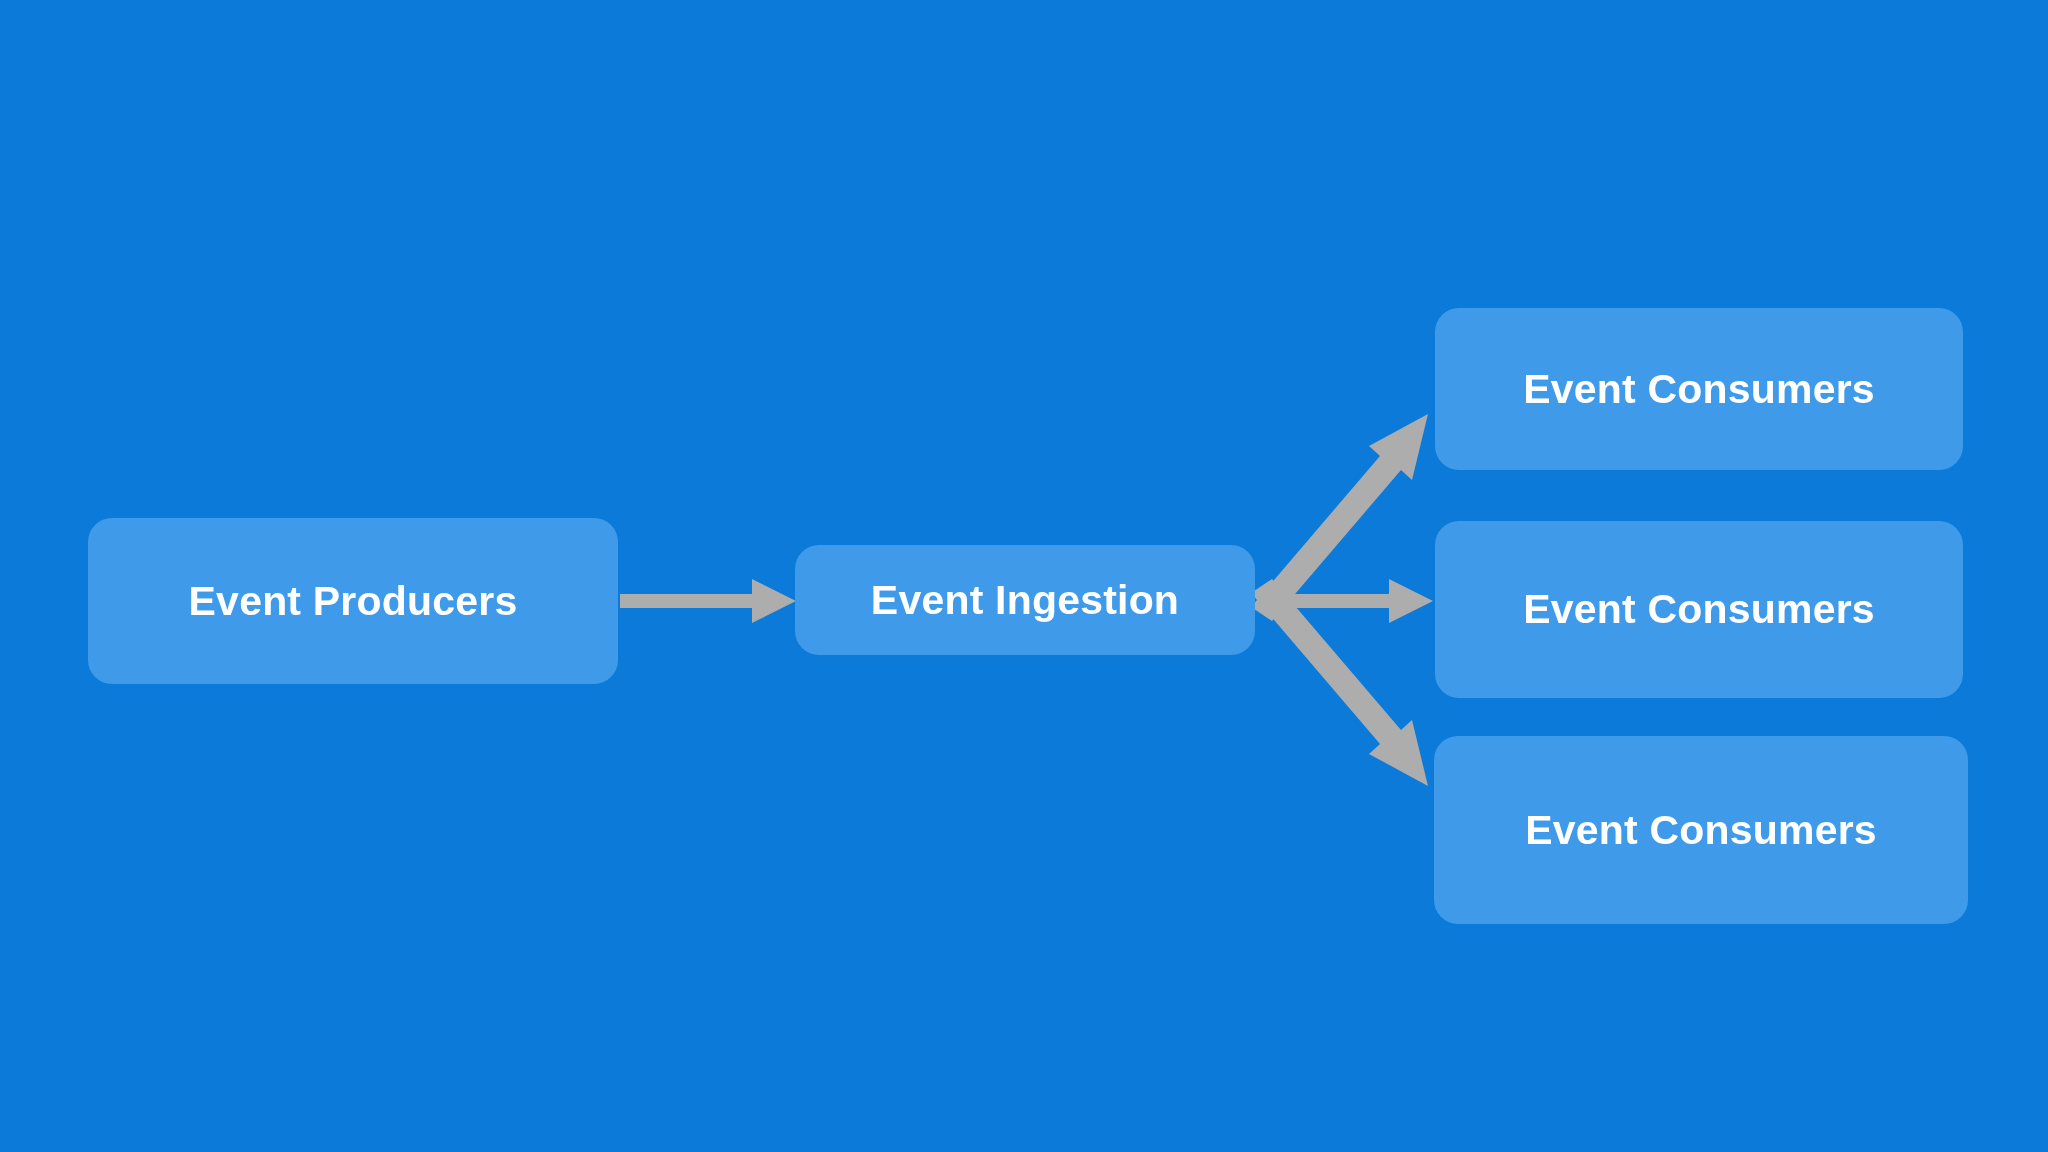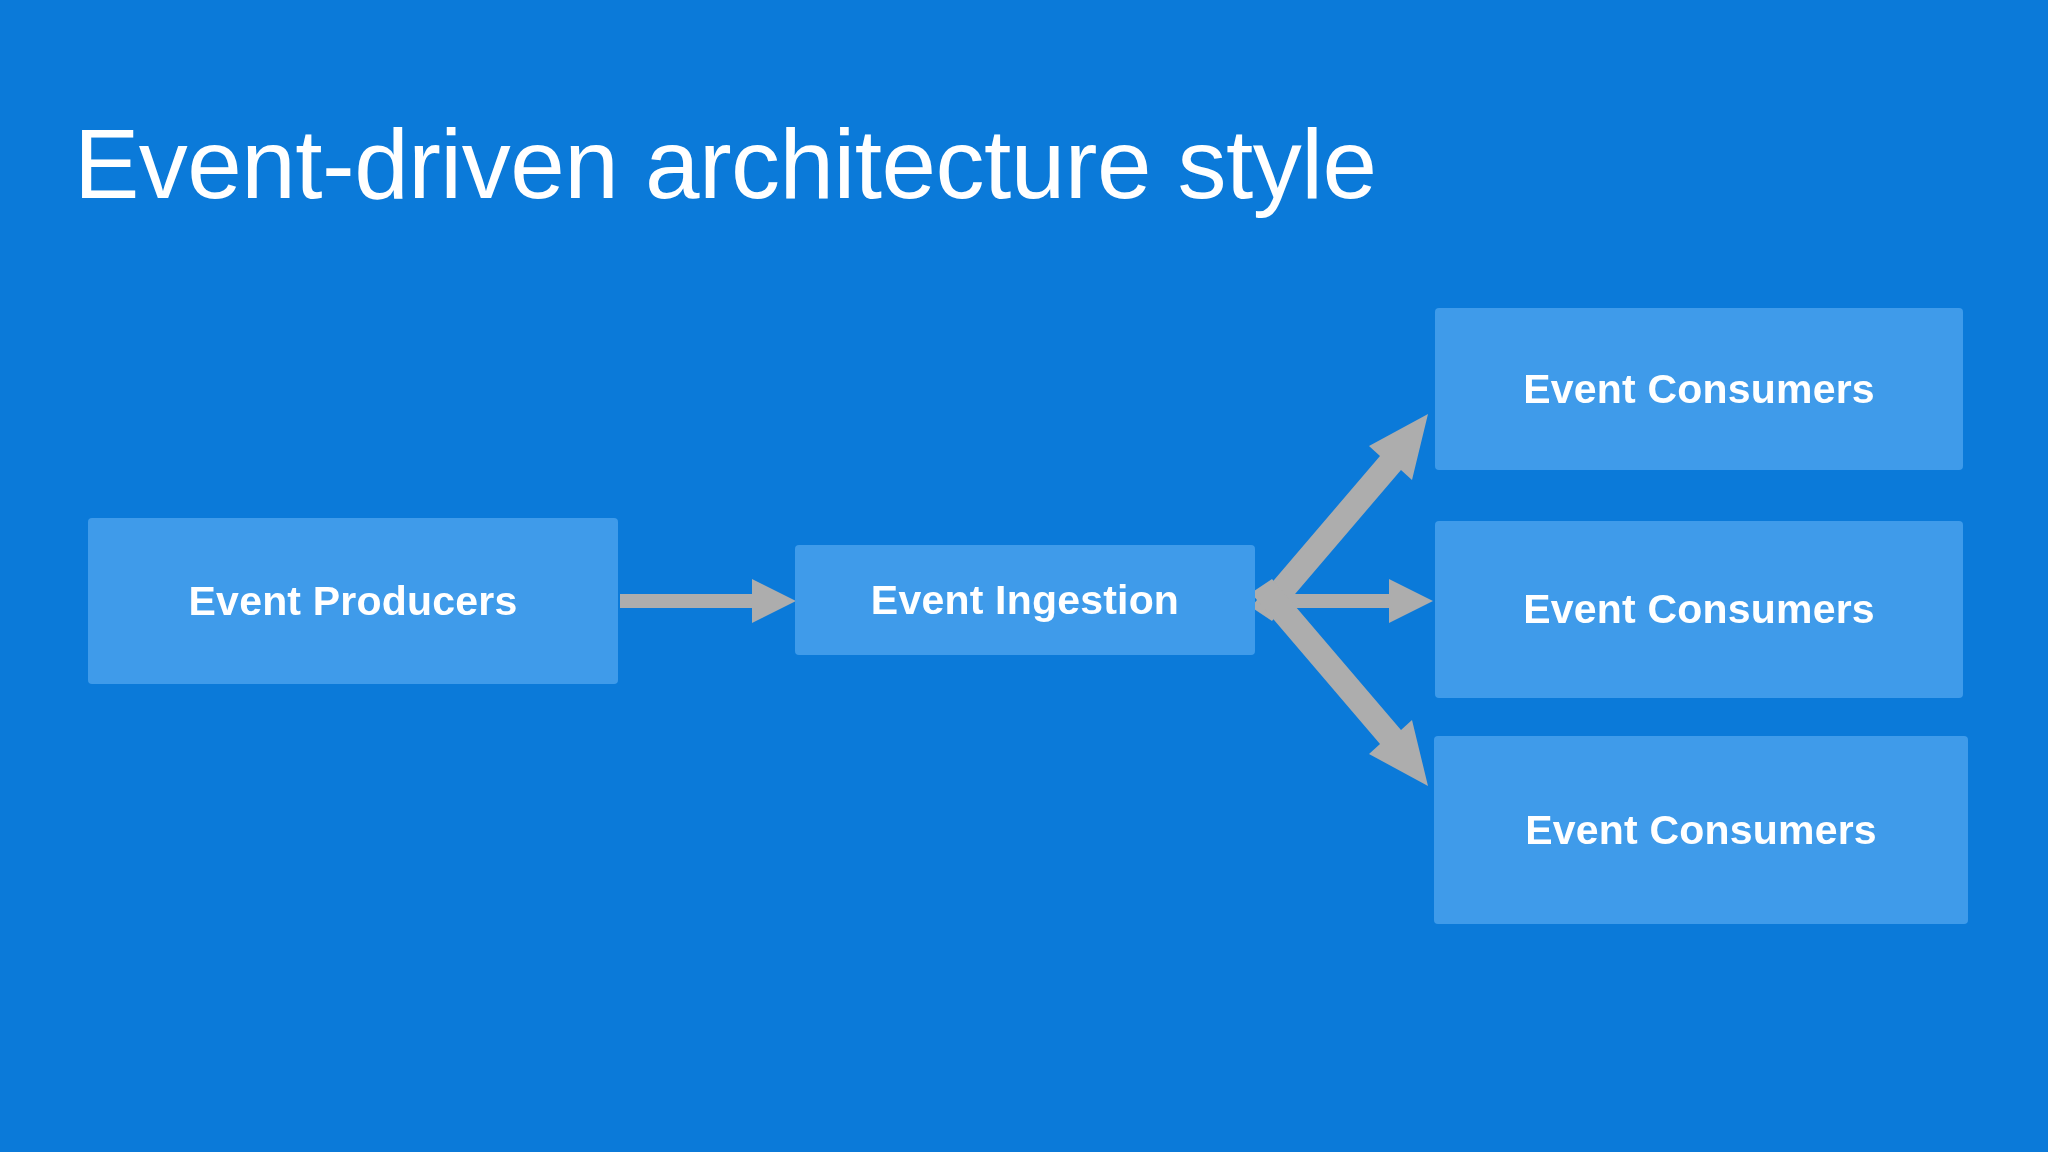--- a/index.html
+++ b/index.html
@@ -47,21 +47,21 @@
     width: 2048px;
     height: 1152px;
     pointer-events: none;
   }
 
   
   .node {
     position: absolute;
     box-sizing: border-box;
     background: #3f9bea;
-    border-radius: 4px;
+    border-radius: 24px;
     display: flex;
     align-items: center;
     justify-content: center;
     text-align: center;
     color: #ffffff;
     font-size: 41px;
     font-weight: bold;
     letter-spacing: 0.2px;
     padding: 0 12px;
   }
@@ -74,21 +74,20 @@
   #node-ingestion   { left: 795px;  top: 545px; width: 460px; height: 110px; }
   #node-consumer-1  { left: 1435px; top: 308px; width: 528px; height: 162px; }
   #node-consumer-2  { left: 1435px; top: 521px; width: 528px; height: 177px; }
   #node-consumer-3  { left: 1434px; top: 736px; width: 534px; height: 188px; }
 </style>
 </head>
 <body>
 
 <div id="slide">
 
-  <h1 id="slide-title">Event-driven architecture style</h1>
 
   <div id="diagram">
 
     <svg id="arrow-layer" viewBox="0 0 2048 1152" width="2048" height="1152">
 
       <g>
         <path d="M 620 594 L 752 594 L 752 579 L 796 601 L 752 623 L 752 608 L 620 608 Z" fill="#adadad"></path>
       </g>
 
       <g>

